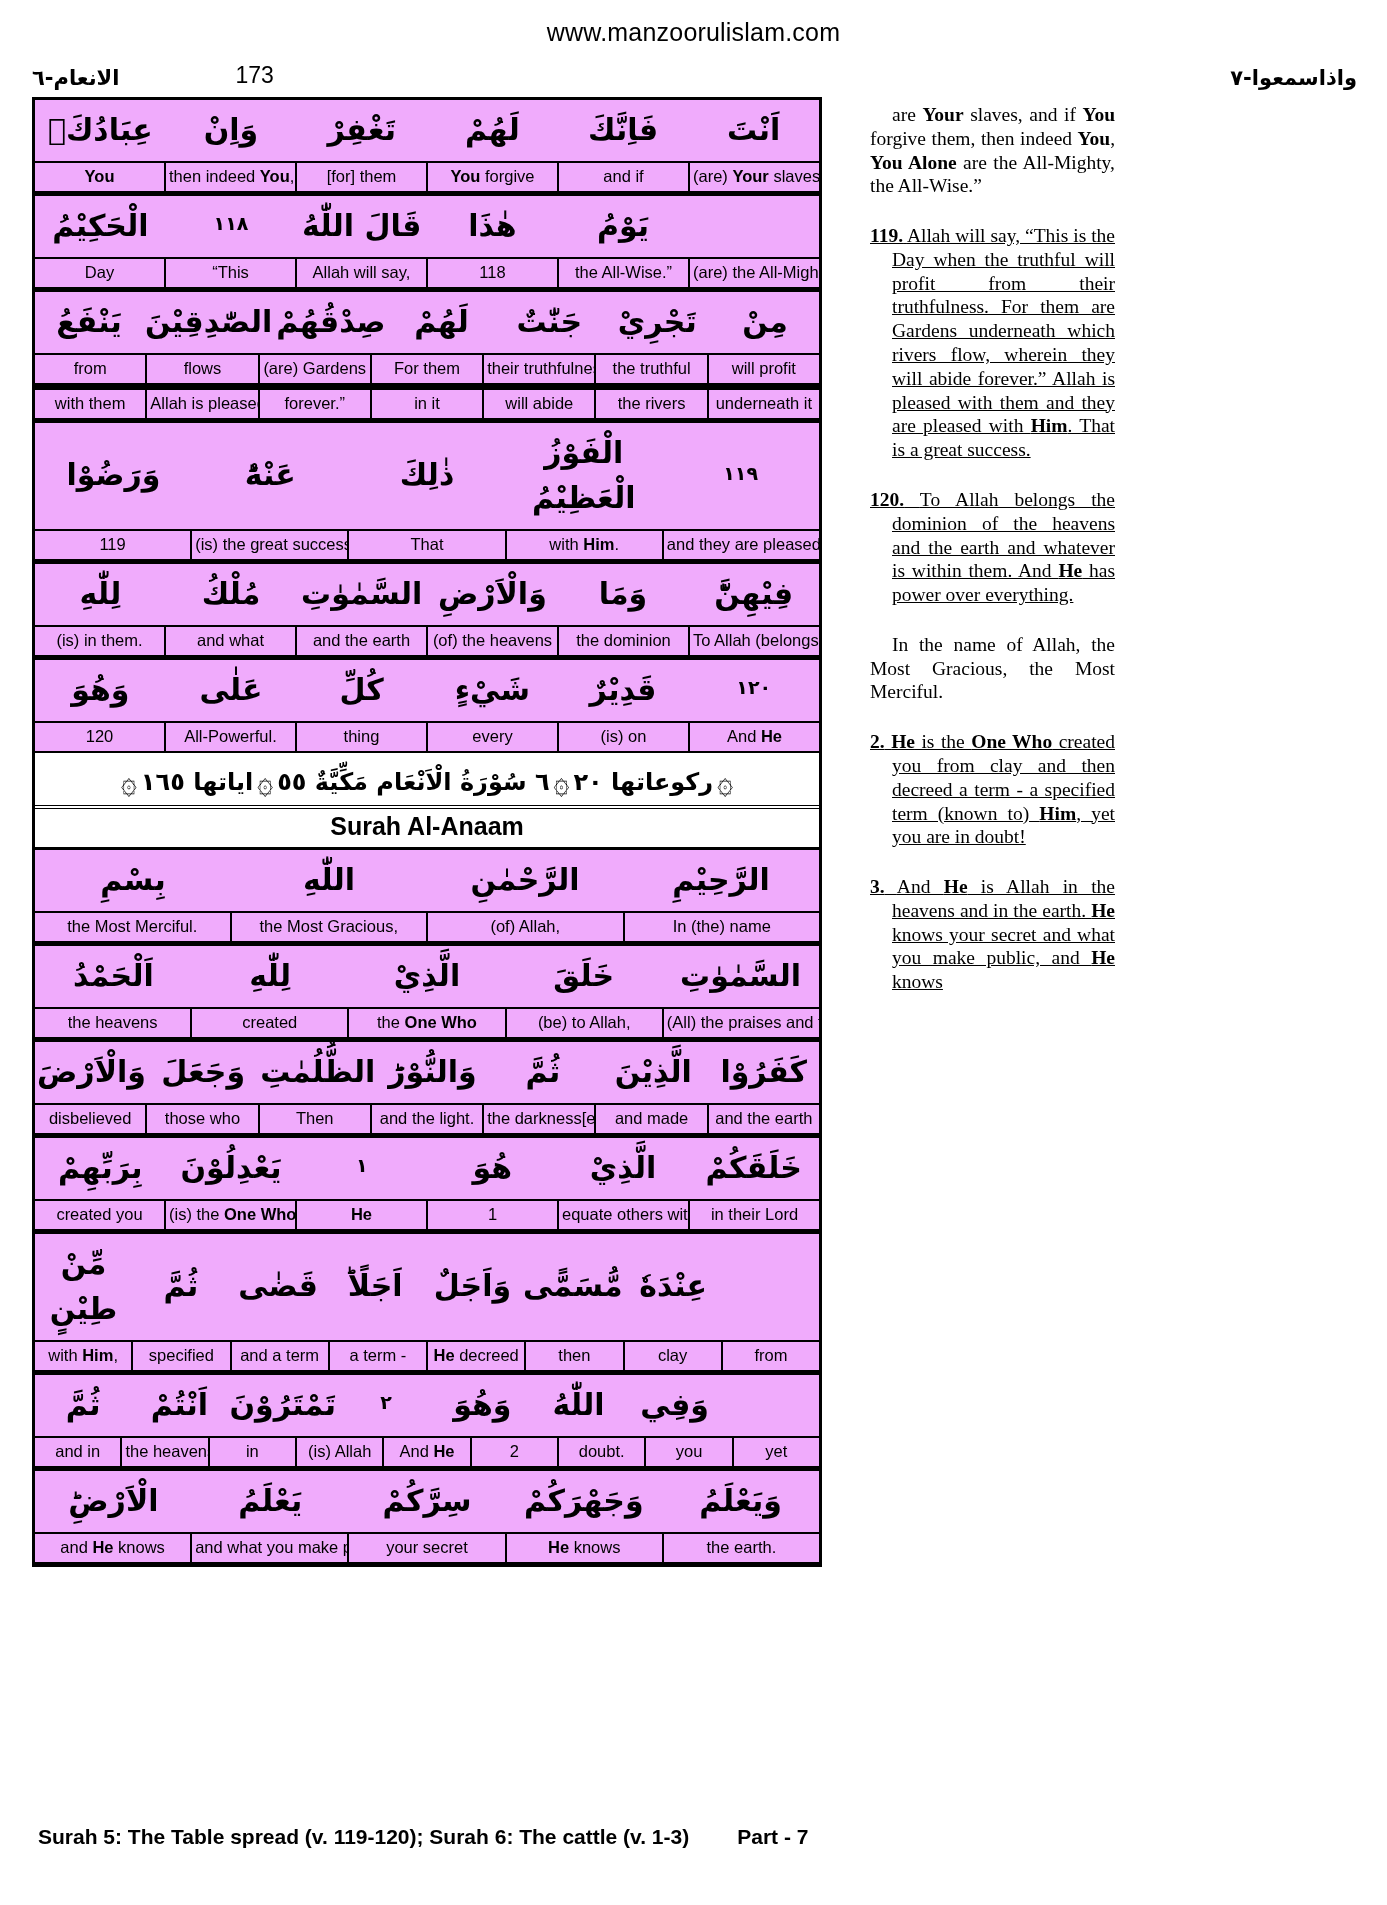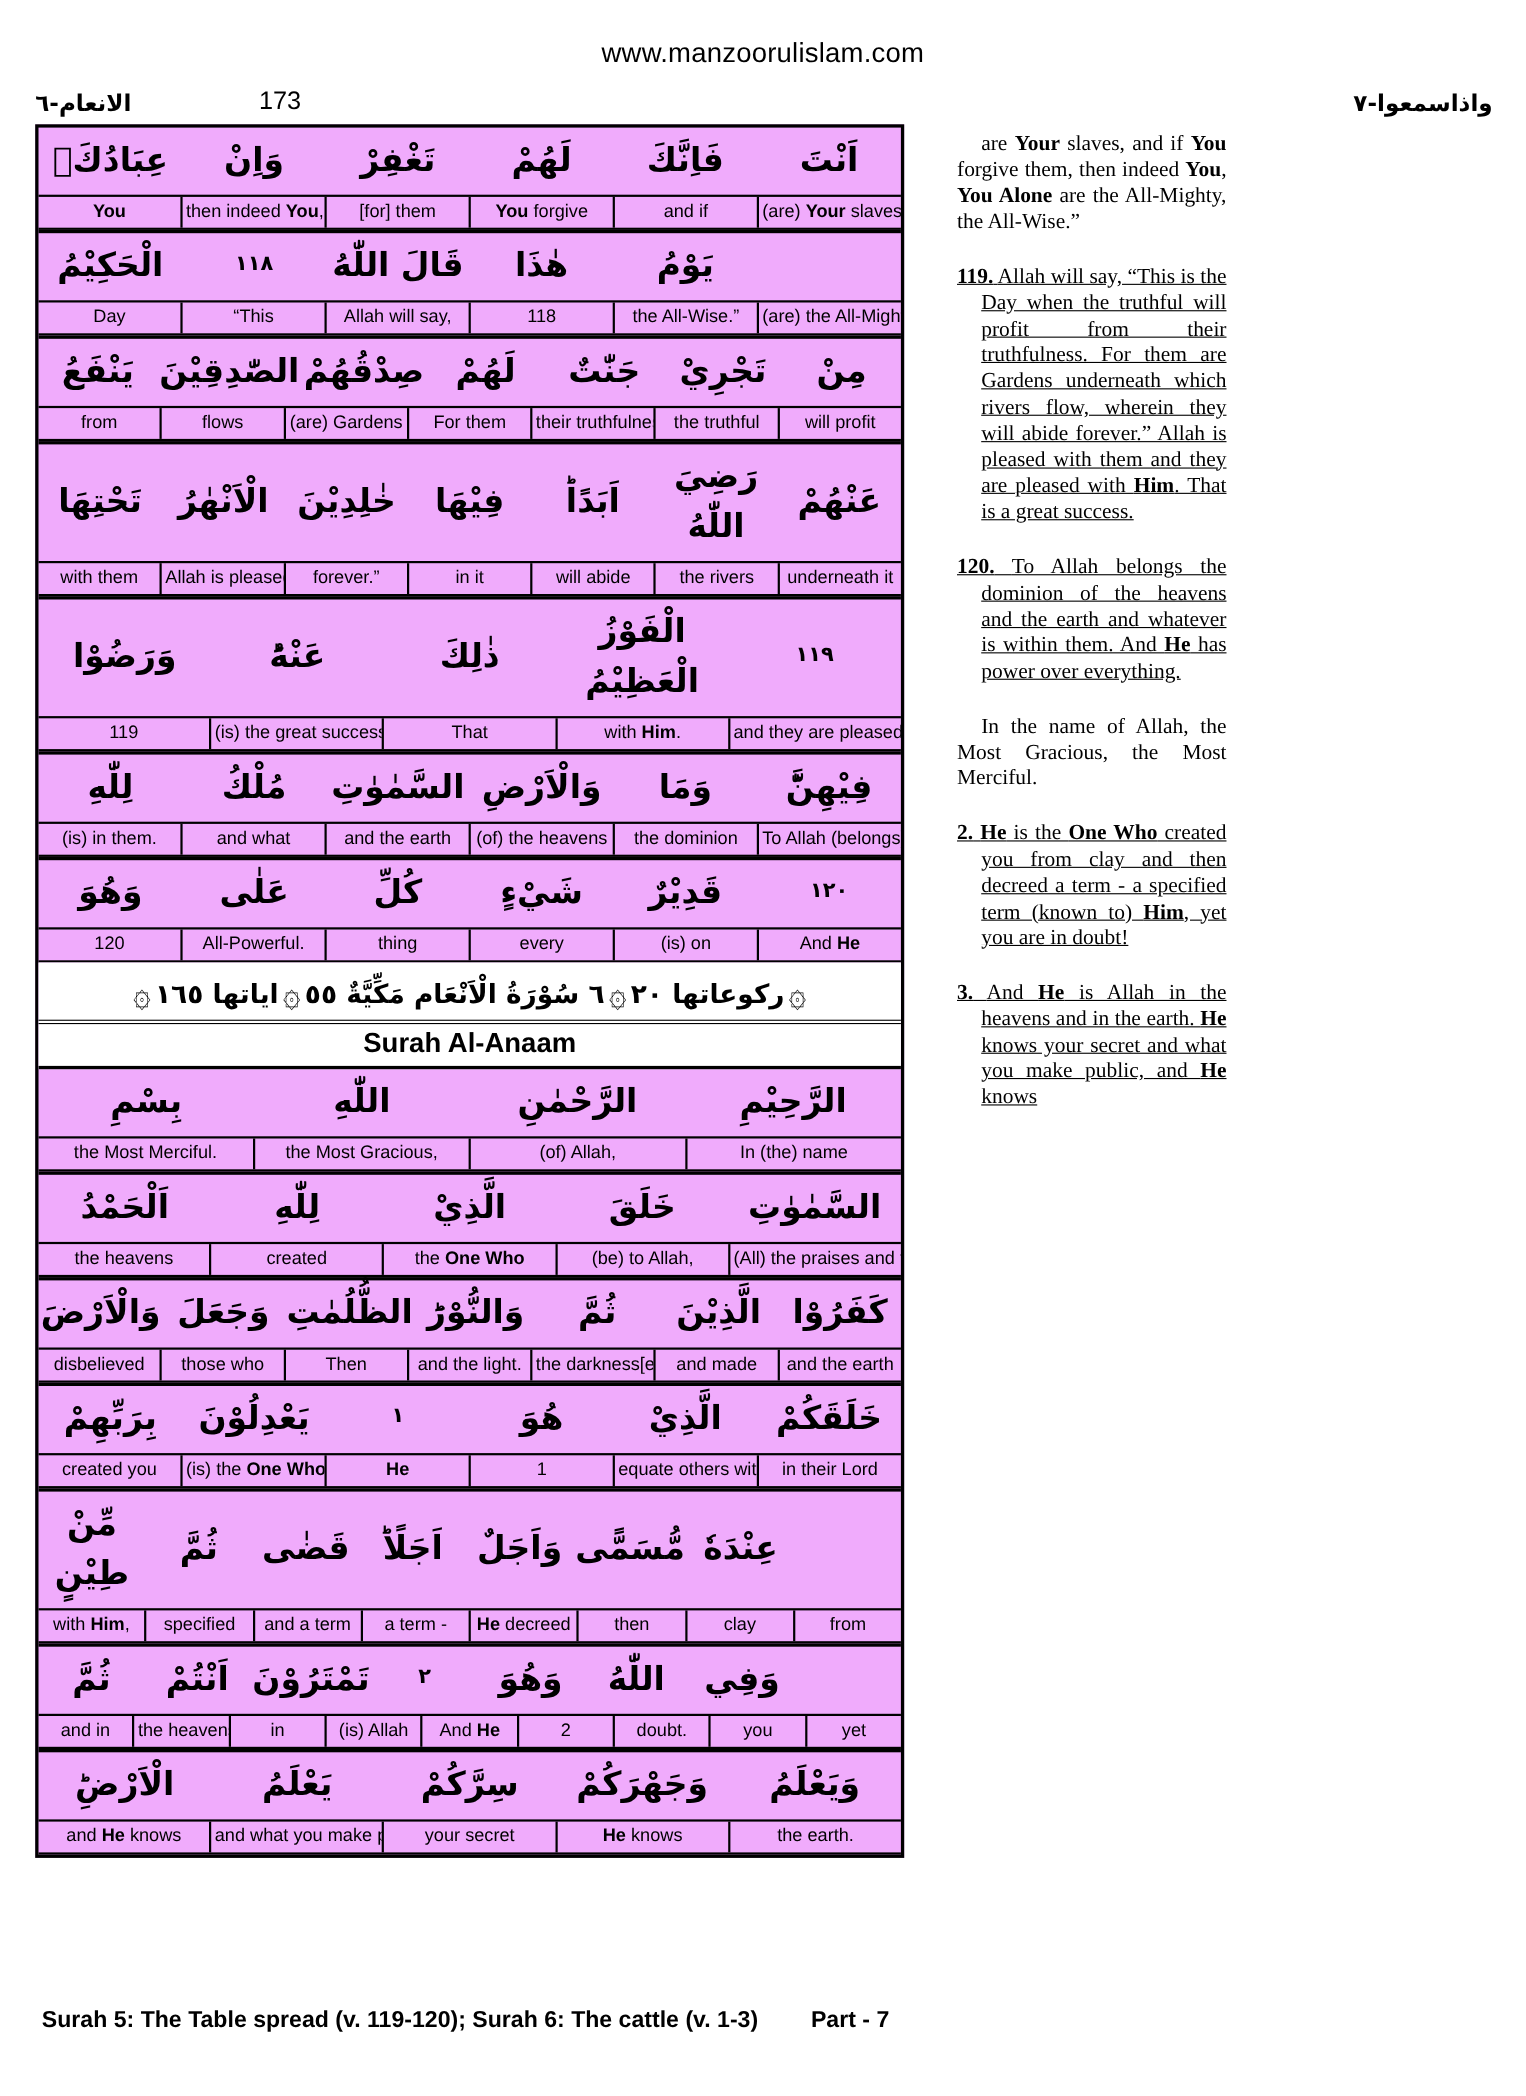--- a/index.html
+++ b/index.html
@@ -15,21 +15,21 @@
     position: relative;
     overflow: hidden;
   }
 
   
   .site-url {
     text-align: center;
     font-family: "Liberation Sans", sans-serif;
     font-size: 25px;
     letter-spacing: 0.2px;
-    padding-top: 34px;
+    padding-top: 18px;
     color: #000;
   }
 
   
   .running-head {
     display: flex;
     align-items: flex-end;
     justify-content: space-between;
     padding: 18px 30px 0 32px;
     height: 42px;
@@ -255,29 +255,20 @@
             <div class="en-cell">will profit</div>
             <div class="en-cell">the truthful</div>
             <div class="en-cell">their truthfulness.”</div>
             <div class="en-cell">For them</div>
             <div class="en-cell">(are) Gardens</div>
             <div class="en-cell">flows</div>
             <div class="en-cell">from</div>
           </div>
         </div>
         <div class="ayah-block">
-          <div class="ar-row">
-            <div class="ar-cell">تَحْتِهَا</div>
-            <div class="ar-cell">الْاَنْهٰرُ</div>
-            <div class="ar-cell">خٰلِدِيْنَ</div>
-            <div class="ar-cell">فِيْهَا</div>
-            <div class="ar-cell">اَبَدًاؕ</div>
-            <div class="ar-cell">رَضِيَ اللّٰهُ</div>
-            <div class="ar-cell">عَنْهُمْ</div>
-          </div>
           <div class="en-row">
             <div class="en-cell">underneath it</div>
             <div class="en-cell">the rivers</div>
             <div class="en-cell">will abide</div>
             <div class="en-cell">in it</div>
             <div class="en-cell">forever.”</div>
             <div class="en-cell">Allah is pleased</div>
             <div class="en-cell">with them</div>
           </div>
         </div>

